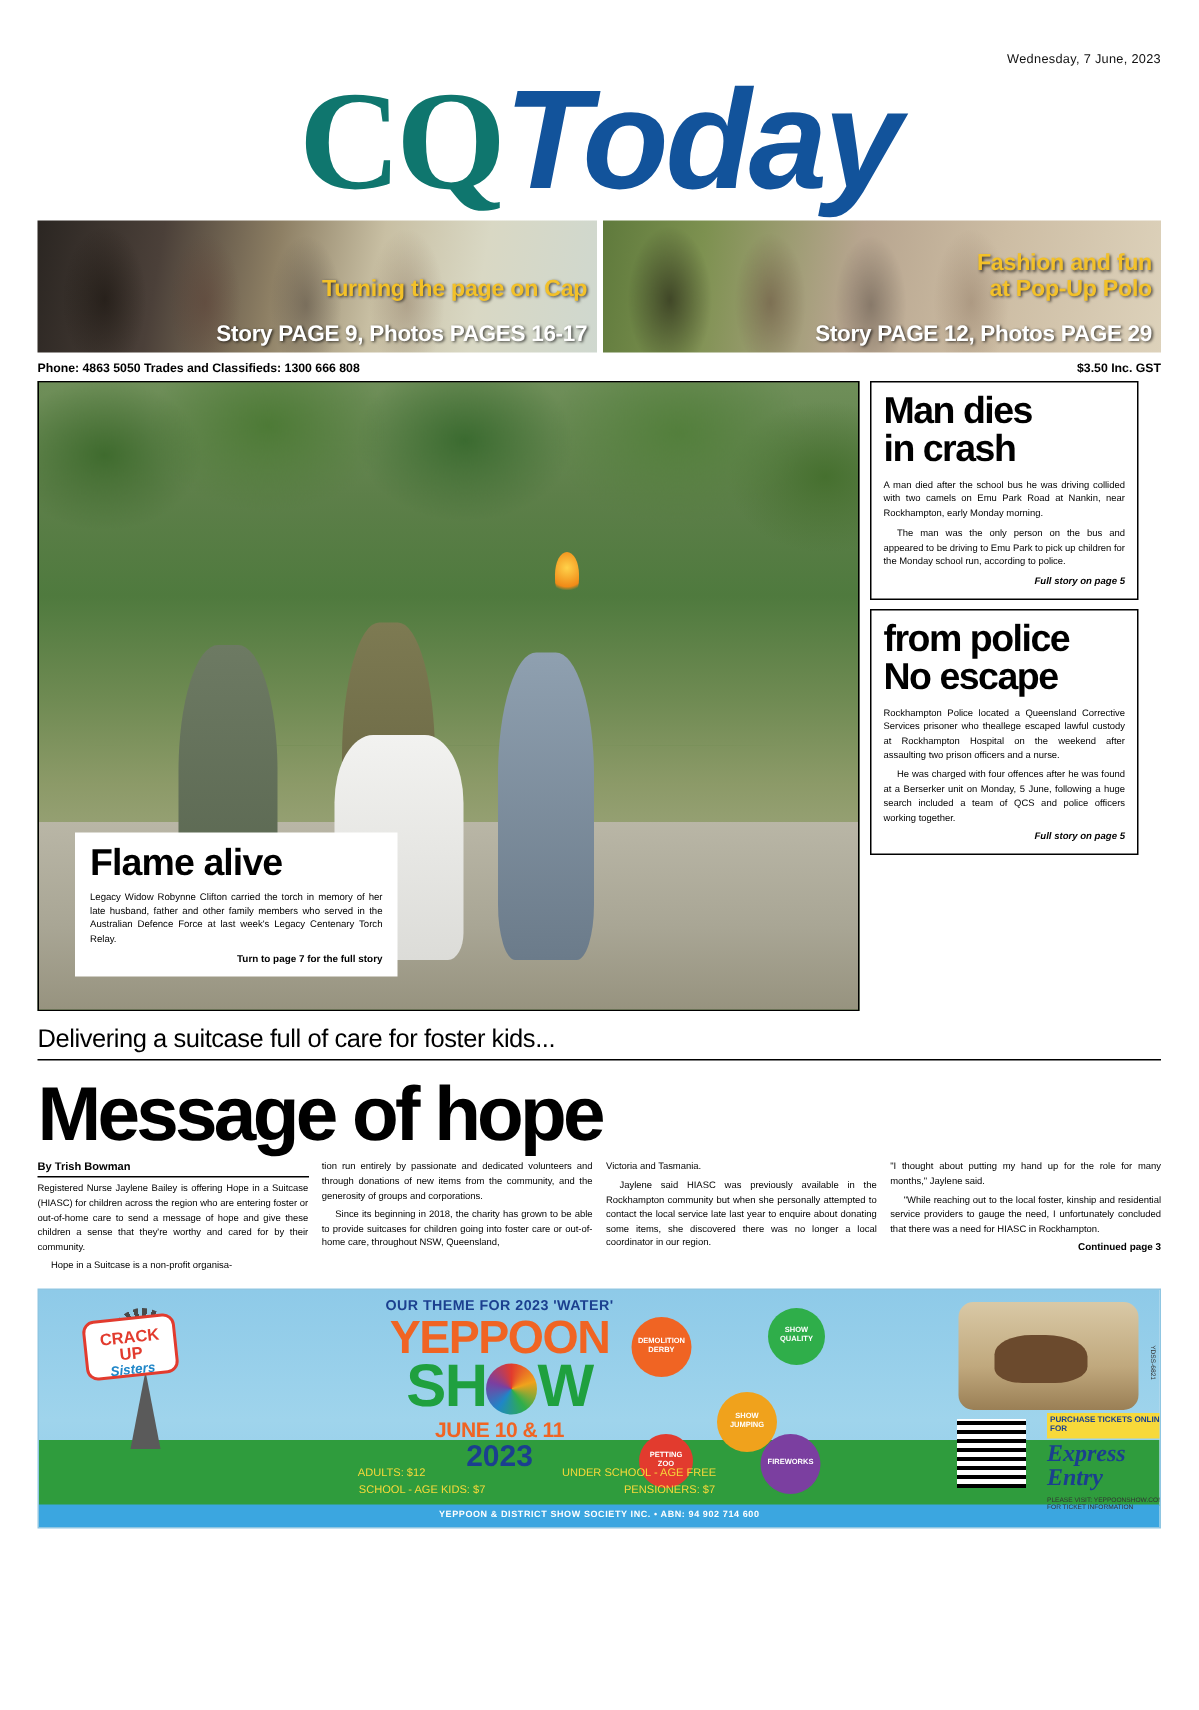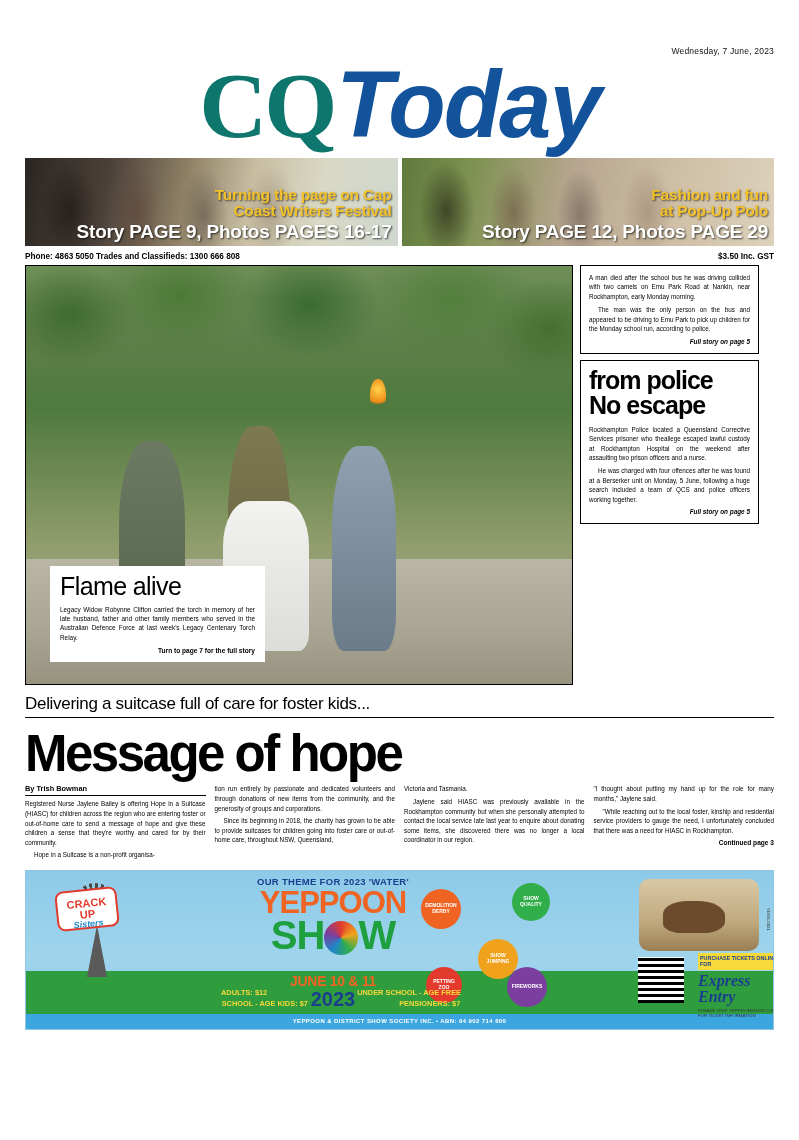--- a/index.html
+++ b/index.html
@@ -4,21 +4,21 @@
 <style>
   * { box-sizing: border-box; }
   html, body { margin:0; padding:0; }
   body {
     width:799px; height:1140px;
     background:#ffffff;
     font-family:"Liberation Sans", sans-serif;
     color:#000;
     overflow:hidden;
   }
-  .page { position:relative; width:799px; height:880px; padding:12px 25px; }
+  .page { position:relative; width:799px; height:880px; padding:0 25px; }
 
   
   .dateline { text-align:right; font-size:8.5px; letter-spacing:.2px; padding-top:34px; color:#111; }
   .masthead { text-align:center; margin-top:2px; line-height:1; }
   .masthead .cq {
     font-family:Liberation Serif, serif; font-weight:bold; font-size:94px;
     color:#0f766e; letter-spacing:-3px;
   }
   .masthead .today {
     font-family:Liberation Sans, sans-serif; font-weight:bold; font-style:italic; font-size:94px;
@@ -37,22 +37,22 @@
       radial-gradient(ellipse 34px 66px at 30% 62%, rgba(90,60,50,.45), transparent 70%),
       radial-gradient(ellipse 34px 66px at 48% 64%, rgba(60,50,45,.40), transparent 70%),
       radial-gradient(ellipse 36px 70px at 66% 62%, rgba(120,95,75,.35), transparent 70%);
   }
   .promo-text { position:absolute; right:6px; bottom:4px; text-align:right; line-height:1.06; }
   .promo-text .l1, .promo-text .l2 {
     display:block; font-weight:bold; font-size:15.5px; color:#f3c129;
     text-shadow:1px 1px 2px rgba(0,0,0,.65); letter-spacing:-.2px;
   }
   .promo-text .l3 {
-    display:block; font-weight:bold; font-size:19px; color:#fff;
-    text-shadow:1px 1px 2px rgba(0,0,0,.7); margin-top:2px; letter-spacing:-.2px;
+    display:block; font-weight:bold; font-size:15px; color:#fff;
+    text-shadow:1px 1px 2px rgba(0,0,0,.7); margin-top:14px; letter-spacing:-.2px;
   }
 
   
   .inforow { display:flex; justify-content:space-between; font-size:8.2px; font-weight:bold; padding:6px 0 4px; }
 
   
   .maingrid { display:flex; gap:7px; }
   .leftcol { width:548px; }
   .rightcol { width:179px; display:flex; flex-direction:column; gap:6px; }
 
@@ -70,21 +70,21 @@
     background:linear-gradient(180deg,#b9b6a6 0%,#a9a695 55%,#97937f 100%); }
   .figure { position:absolute; bottom:8%; border-radius:40% 40% 18% 18%; }
   .fig1 { left:17%; width:66px; height:210px; background:linear-gradient(180deg,#6d7a63,#55624c); }
   .fig2 { left:37%; width:62px; height:225px; background:linear-gradient(180deg,#7d7a52,#5d5a3a); }
   .fig3 { left:56%; width:64px; height:205px; background:linear-gradient(180deg,#8fa0b0,#6b7b8a); }
   .fig4 { left:36%; width:86px; height:150px; background:linear-gradient(180deg,#f2f2f0,#dcdcd8); border-radius:30% 30% 12% 12%; }
   .torch { position:absolute; left:63%; top:27%; width:16px; height:30px;
     background:radial-gradient(circle at 50% 35%, #ffd24a, #f08a17 60%, rgba(240,110,20,0) 72%);
     border-radius:50% 50% 40% 40%; }
   .caption-box { position:absolute; left:24px; bottom:22px; width:215px; background:#fff; padding:8px 10px 8px 10px; }
-  .caption-title { font-size:25px; font-weight:normal; letter-spacing:-.6px; line-height:1; margin-bottom:6px; }
+  .caption-title { font-size:25px; font-weight:bold; letter-spacing:-.6px; line-height:1; margin-bottom:6px; }
   .caption-body { font-size:6.4px; line-height:1.45; text-align:justify; }
   .caption-turn { font-size:6.6px; font-weight:bold; text-align:right; margin-top:5px; }
 
   
   .story-box { border:1px solid #000; padding:7px 8px 8px; }
   .story-head { font-size:25px; font-weight:bold; line-height:1.0; letter-spacing:-1px; margin-bottom:7px; }
   .story-body p { font-size:6.3px; line-height:1.5; text-align:justify; margin:0 0 4px 0; text-indent:9px; }
   .story-body p.first { text-indent:0; }
   .story-ref { font-size:6.4px; font-style:italic; font-weight:bold; text-align:right; margin-top:3px; }
 
@@ -105,23 +105,23 @@
   .ad { position:relative; margin-top:7px; height:160px; border:1px solid #8fc6e2;
         background:linear-gradient(180deg,#8ecae8 0%,#9fd4ec 55%,#8ecae8 100%); overflow:hidden; }
   .ad-grass { position:absolute; left:0; right:0; bottom:14px; height:44px; background:#2f9c3d; }
   .ad-grass2 { position:absolute; left:0; right:0; bottom:0; height:15px; background:#3ba6e0; }
   .ad-center { position:absolute; left:182px; top:5px; width:250px; text-align:center; }
   .ad-theme { font-size:9.5px; font-weight:bold; color:#1b3f8f; letter-spacing:.3px; }
   .ad-yeppoon { font-size:31px; font-weight:bold; color:#f06423; letter-spacing:-1px; line-height:.95; margin-top:1px; }
   .ad-show { font-size:40px; font-weight:bold; color:#1fa03f; letter-spacing:-1px; line-height:.9; }
   .ad-swirl { display:inline-block; width:34px; height:34px; border-radius:50%; vertical-align:-6px;
       background:conic-gradient(#e23b2e,#f0a21c,#2fae4a,#1f86c8,#7b3fa0,#e23b2e); }
-  .ad-date { font-size:14px; font-weight:bold; color:#f06423; letter-spacing:-.3px; margin-top:18px; }
+  .ad-date { font-size:14px; font-weight:bold; color:#f06423; letter-spacing:-.3px; margin-top:2px; }
   .ad-year { font-size:20px; font-weight:bold; color:#1b3f8f; line-height:1; }
-  .ad-prices { position:absolute; left:150px; bottom:20px; width:330px; text-align:left; color:#f7d93a; font-weight:bold; font-size:7.4px; line-height:1.5; }
+  .ad-prices { position:absolute; left:167px; bottom:20px; width:330px; text-align:left; color:#f7d93a; font-weight:normal; font-size:7.4px; line-height:1.5; }
   .ad-prices .row { display:flex; justify-content:space-around; }
   .ad-footer { position:absolute; left:0; right:0; bottom:0; height:15px; color:#fff; font-size:6px; font-weight:bold;
       text-align:center; line-height:15px; letter-spacing:.4px; }
   .ad-windmill { position:absolute; left:48px; top:12px; width:46px; height:96px; }
   .ad-windmill .blades { width:42px; height:42px; border-radius:50%;
       background:repeating-conic-gradient(#4a4a4a 0deg 9deg, transparent 9deg 18deg); }
   .ad-windmill .tower { margin:0 auto; width:0; height:0; border-left:10px solid transparent; border-right:10px solid transparent; border-bottom:52px solid #5a5a5a; }
   .crackup { position:absolute; left:30px; top:18px; width:62px; height:40px; background:#fff;
       border:2px solid #e23b2e; border-radius:8px; transform:rotate(-6deg); text-align:center; }
   .crackup .t1 { color:#e23b2e; font-weight:bold; font-size:11px; line-height:1; margin-top:7px; }
@@ -152,21 +152,20 @@
   <div class="dateline">Wednesday, 7 June, 2023</div>
 
   <div class="masthead">
     <span class="cq">CQ</span><span class="today">Today</span>
   </div>
 
   <div class="promos">
     <div class="promo promo-left">
       <div class="promo-text">
         <span class="l1">Turning the page on Cap</span>
-        <span class="l2">Coast Writers Festival</span>
         <span class="l3">Story PAGE 9, Photos PAGES 16-17</span>
       </div>
     </div>
     <div class="promo promo-right">
       <div class="promo-text">
         <span class="l1">Fashion and fun</span>
         <span class="l2">at Pop-Up Polo</span>
         <span class="l3">Story PAGE 12, Photos PAGE 29</span>
       </div>
     </div>
@@ -191,20 +190,24 @@
         <div class="caption-box">
           <div class="caption-title">Flame alive</div>
           <div class="caption-body">Legacy Widow Robynne Clifton carried the torch in memory of her late husband, father and other family members who served in the Australian Defence Force at last week's Legacy Centenary Torch Relay.</div>
           <div class="caption-turn">Turn to page 7 for the full story</div>
         </div>
       </div>
     </div>
 
     <div class="rightcol">
       <div class="story-box">
+        <div class="story-head">
+          <div>Man dies</div>
+          <div>in crash</div>
+        </div>
         <div class="story-body">
           <p class="first">A man died after the school bus he was driving collided with two camels on Emu Park Road at Nankin, near Rockhampton, early Monday morning.</p>
           <p>The man was the only person on the bus and appeared to be driving to Emu Park to pick up children for the Monday school run, according to police.</p>
         </div>
         <div class="story-ref">Full story on page 5</div>
       </div>
 
       <div class="story-box">
         <div class="story-head">
           <div>from police</div>

